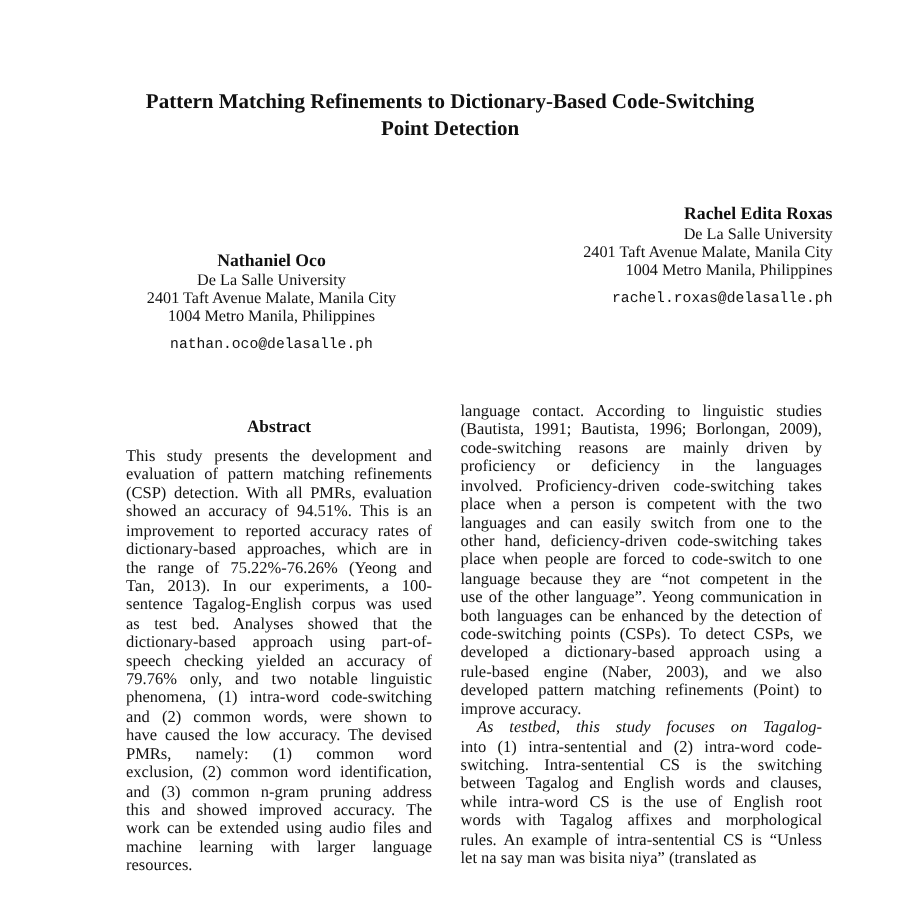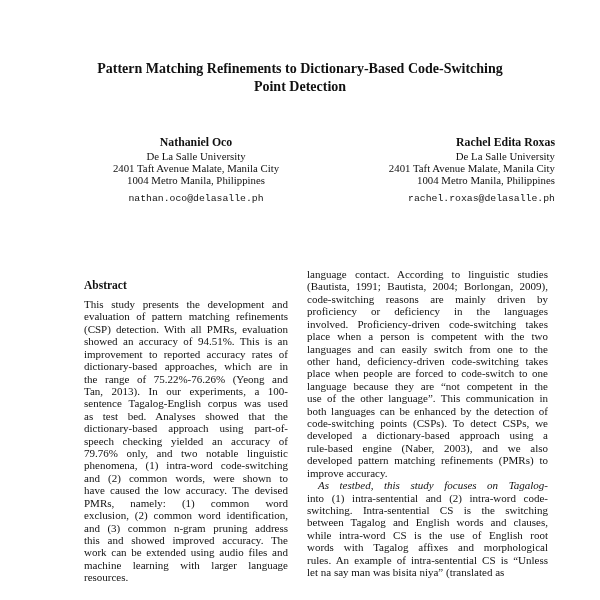--- a/index.html
+++ b/index.html
@@ -5,30 +5,30 @@
   html,body{margin:0;padding:0;background:#ffffff;}
   .page{
     position:relative;width:600px;height:600px;background:#ffffff;overflow:hidden;
     font-family:"Liberation Serif",serif;color:#111;border-radius:24px;
   }
   .title{
     position:absolute;top:60px;left:60px;width:480px;text-align:center;
     font-weight:bold;font-size:14px;line-height:18px;
   }
   .author{position:absolute;top:136px;text-align:center;}
-  .author.left{left:67px;width:258px;}
+  .author.left{left:52px;width:258px;margin-top:31px;}
   .author.right{left:297px;width:258px;text-align:right;}
   .author-name{font-size:11.8px;font-weight:bold;line-height:12.6px;margin-bottom:1px;}
   .author-line{font-size:10.8px;line-height:12.4px;}
   .author-email{
     font-family:"Liberation Mono","DejaVu Sans Mono",monospace;
     font-size:9.8px;line-height:11px;margin-top:6px;
   }
   .abstract-heading{
-    position:absolute;left:84px;top:279px;width:204px;
+    position:absolute;left:84px;top:279px;width:204px;text-align:center;
     font-weight:bold;font-size:11.5px;line-height:13px;
   }
   .abstract-body{position:absolute;left:84px;top:298px;width:204px;}
   .body-col{position:absolute;left:307px;top:268px;width:241px;}
   .line{
     font-size:11px;line-height:12.42px;white-space:nowrap;
     text-align:justify;text-align-last:justify;
   }
   .line.para-end{text-align-last:left;}
   .line.indent{text-indent:11px;font-style:italic;}
@@ -82,35 +82,35 @@
       <div class="line">exclusion, (2) common word identification,</div>
       <div class="line">and (3) common n-gram pruning address</div>
       <div class="line">this and showed improved accuracy. The</div>
       <div class="line">work can be extended using audio files and</div>
       <div class="line">machine learning with larger language</div>
       <div class="line para-end">resources.</div>
     </div>
 
   <div class="body-col">
       <div class="line">language contact. According to linguistic studies</div>
-      <div class="line">(Bautista, 1991; Bautista, 2004; Borlongan, 2009),</div>
+      <div class="line">(Bautista, 1991; Bautista, 1996; Borlongan, 2009),</div>
       <div class="line">code-switching reasons are mainly driven by</div>
       <div class="line">proficiency or deficiency in the languages</div>
       <div class="line">involved. Proficiency-driven code-switching takes</div>
       <div class="line">place when a person is competent with the two</div>
       <div class="line">languages and can easily switch from one to the</div>
       <div class="line">other hand, deficiency-driven code-switching takes</div>
       <div class="line">place when people are forced to code-switch to one</div>
       <div class="line">language because they are “not competent in the</div>
-      <div class="line">use of the other language”. This communication in</div>
+      <div class="line">use of the other language”. Yeong communication in</div>
       <div class="line">both languages can be enhanced by the detection of</div>
       <div class="line">code-switching points (CSPs). To detect CSPs, we</div>
       <div class="line">developed a dictionary-based approach using a</div>
       <div class="line">rule-based engine (Naber, 2003), and we also</div>
-      <div class="line">developed pattern matching refinements (PMRs) to</div>
+      <div class="line">developed pattern matching refinements (Point) to</div>
       <div class="line para-end">improve accuracy.</div>
       <div class="line indent">As testbed, this study focuses on Tagalog-</div>
       <div class="line">into (1) intra-sentential and (2) intra-word code-</div>
       <div class="line">switching. Intra-sentential CS is the switching</div>
       <div class="line">between Tagalog and English words and clauses,</div>
       <div class="line">while intra-word CS is the use of English root</div>
       <div class="line">words with Tagalog affixes and morphological</div>
       <div class="line">rules. An example of intra-sentential CS is “Unless</div>
       <div class="line para-end">let na say man was bisita niya” (translated as</div>
     </div>

